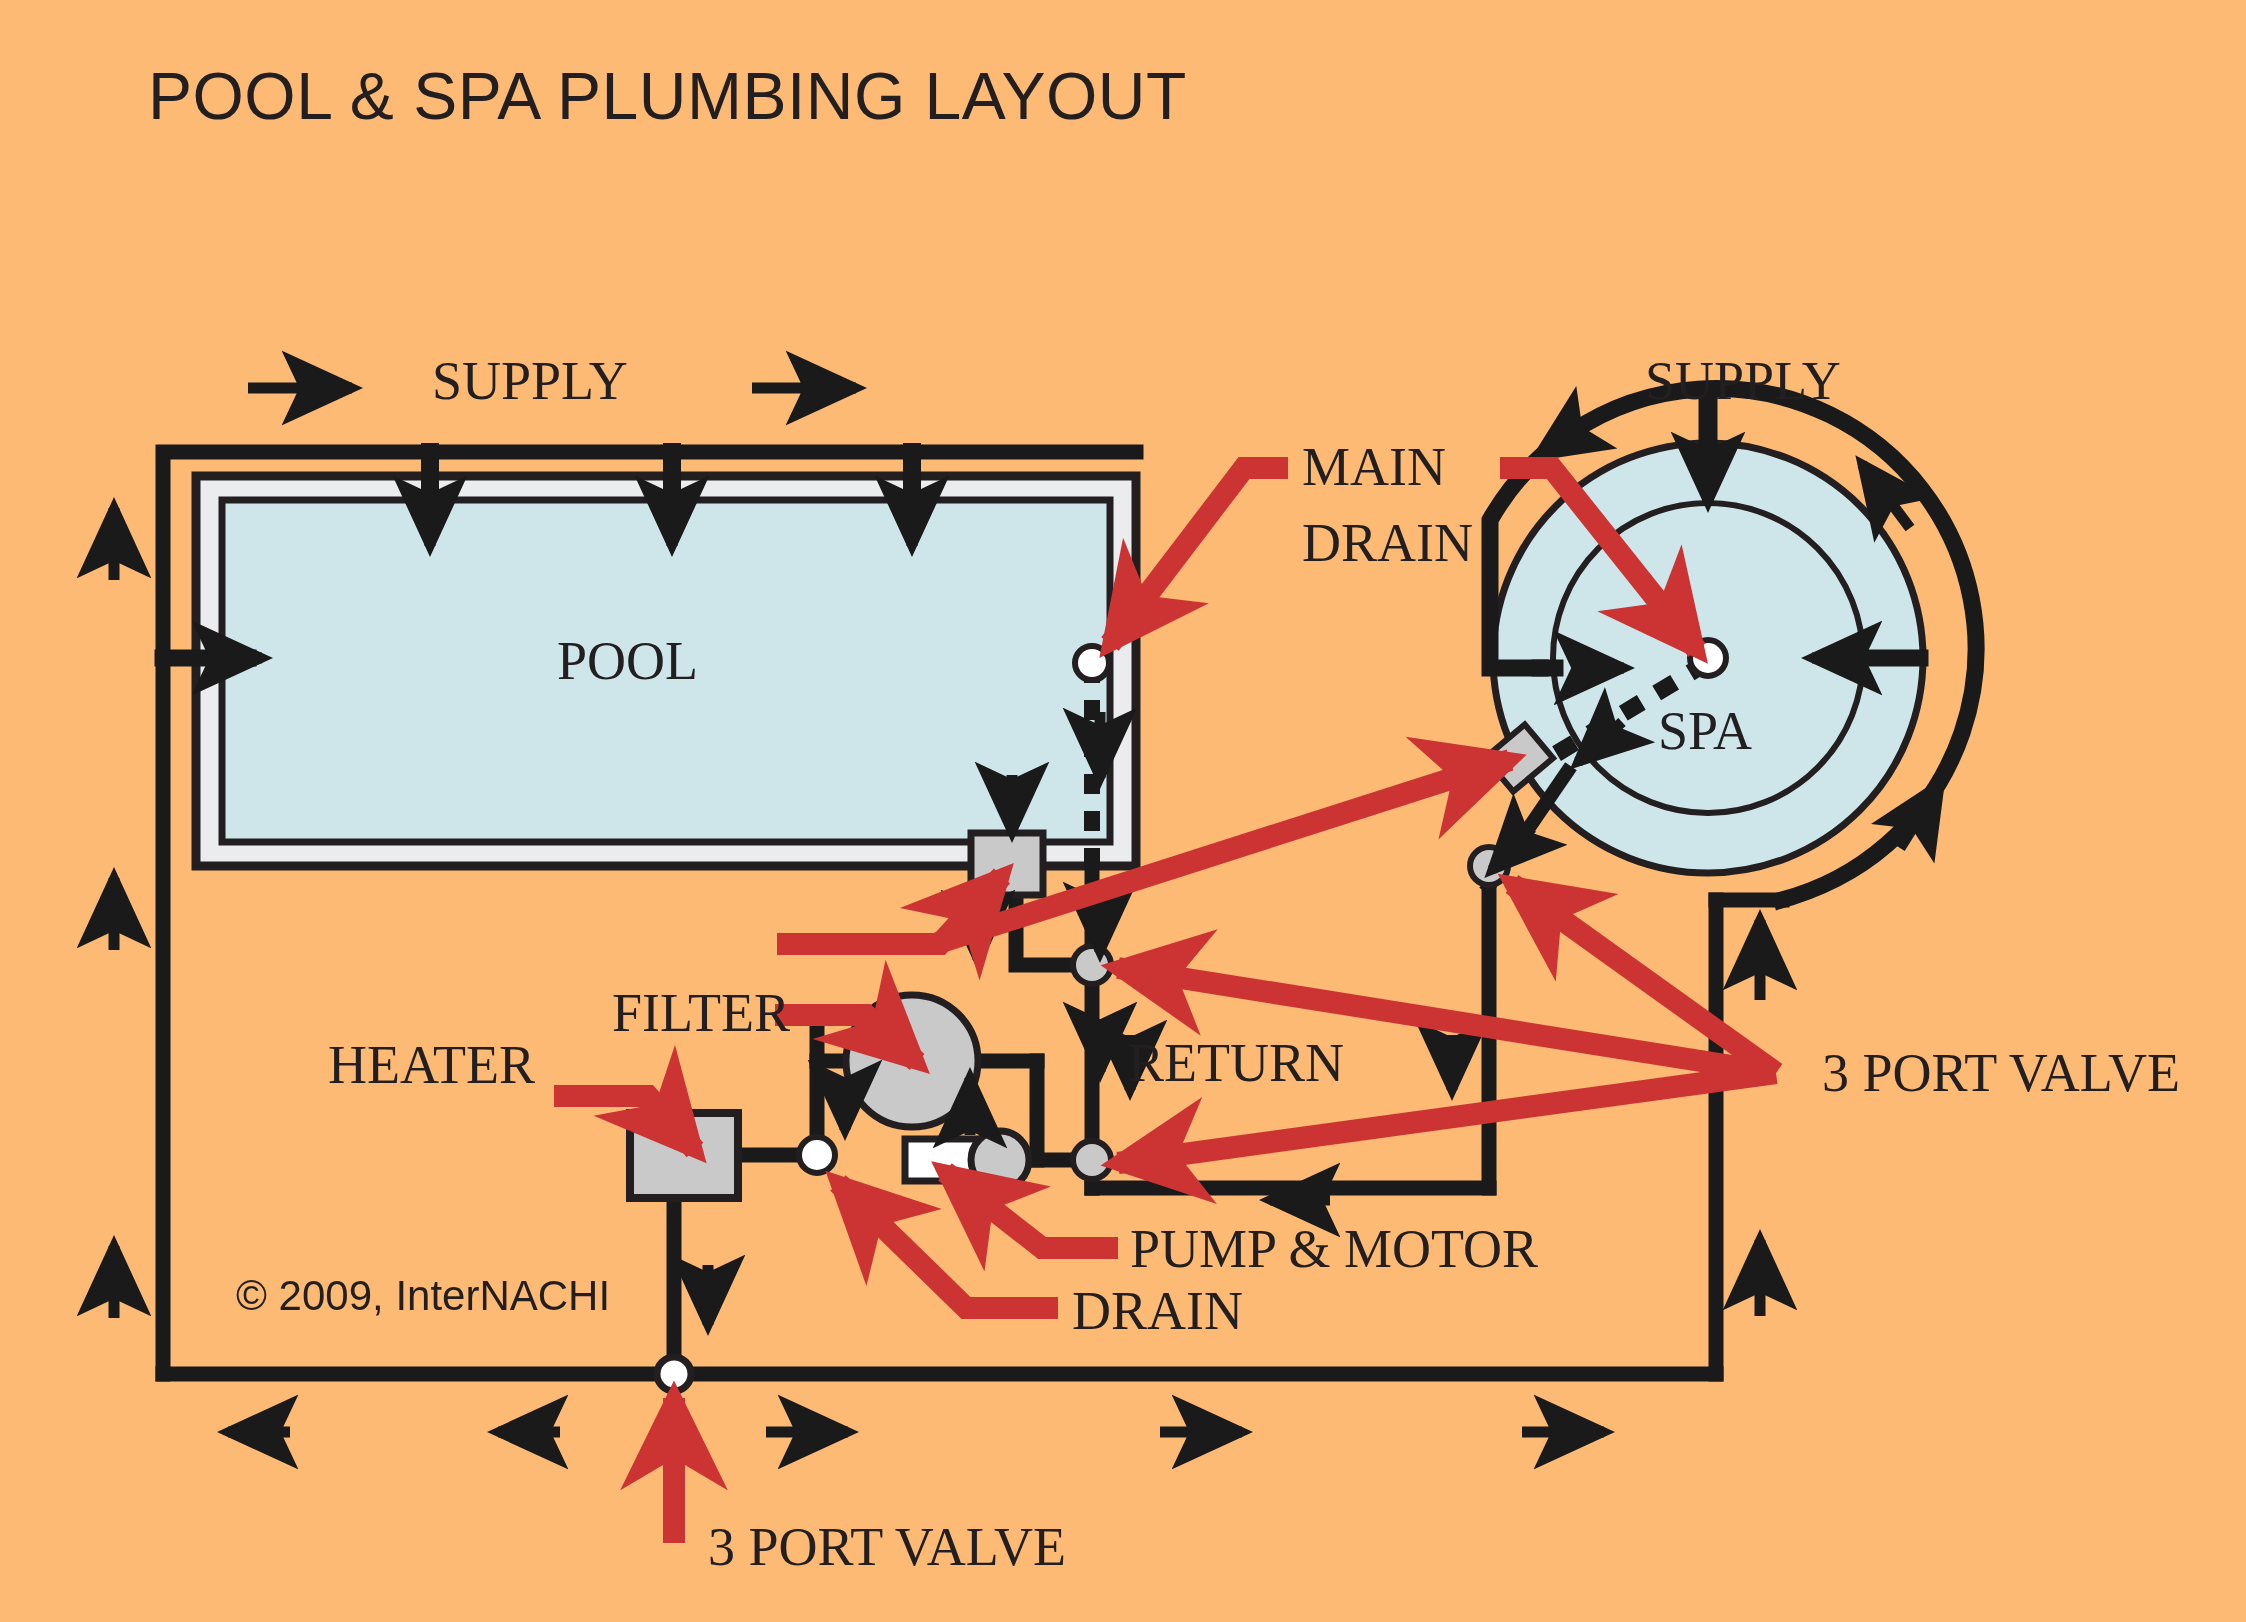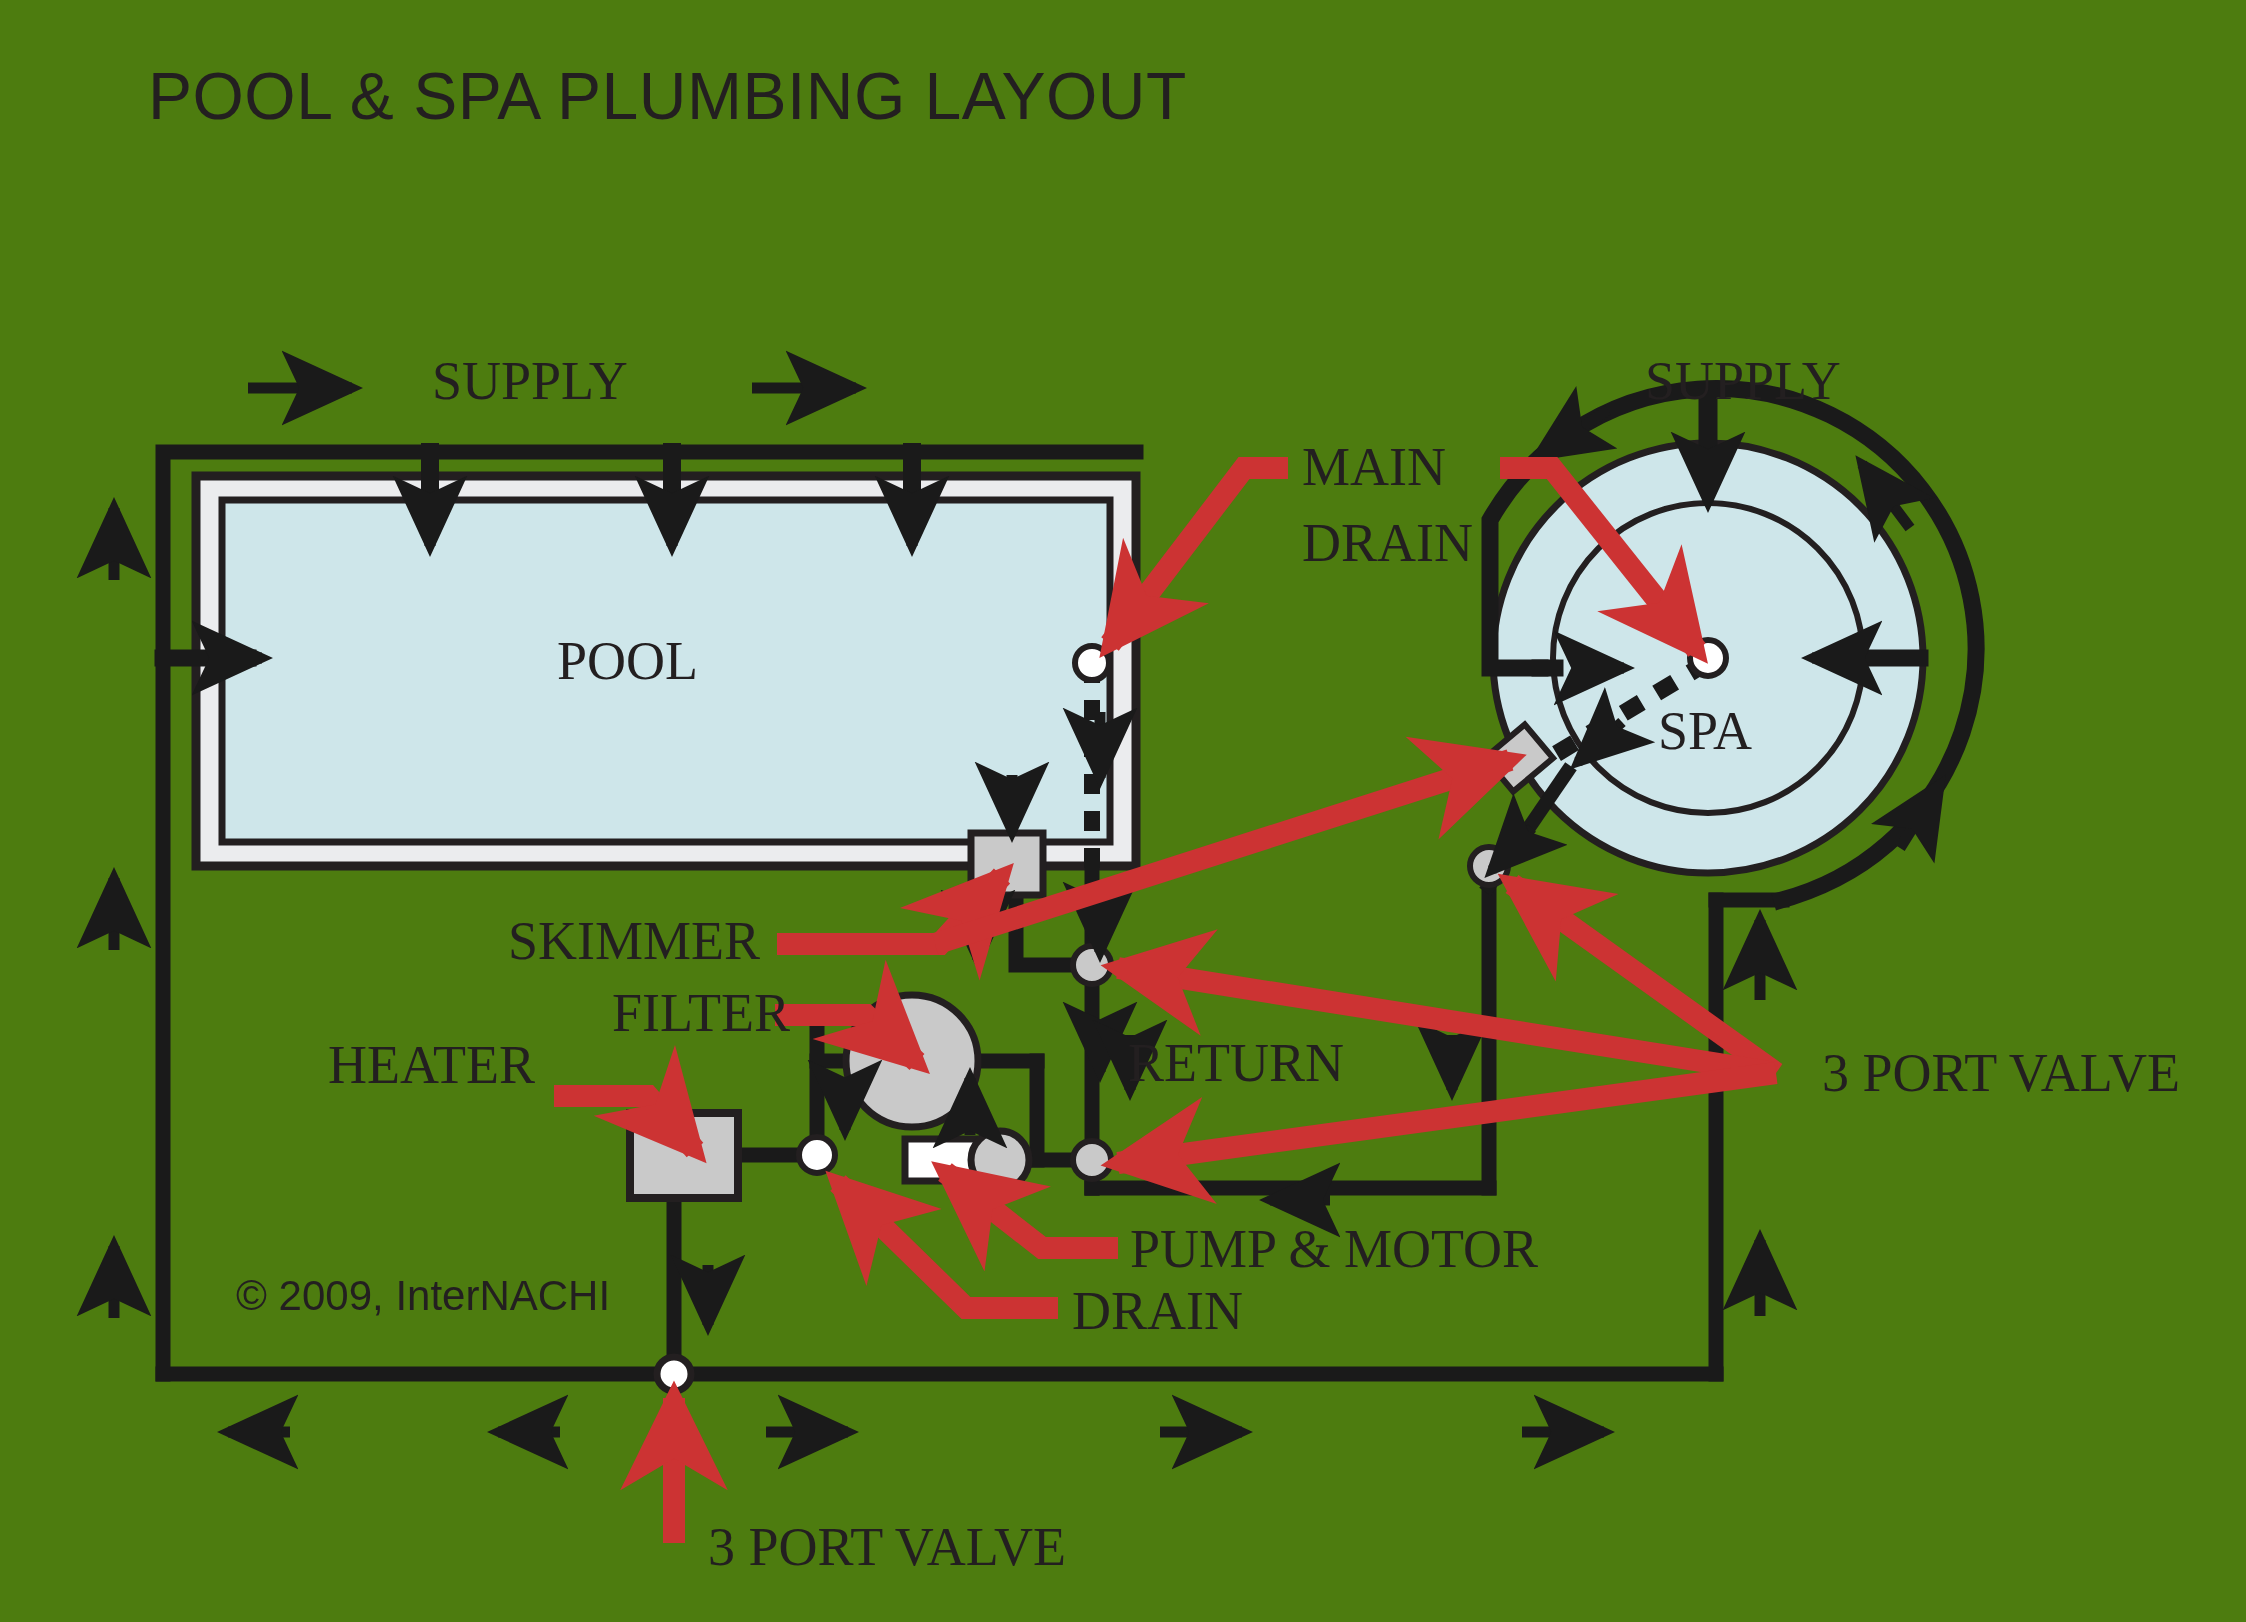--- a/index.html
+++ b/index.html
@@ -4,21 +4,21 @@
 <style>
   html, body {
     margin: 0;
     padding: 0;
     background: #ffffff;
   }
   #page {
     position: relative;
     width: 2246px;
     height: 1622px;
-    background: #4d7c0f;
+    background: #fdba74;
     font-family: "Liberation Sans", sans-serif;
     overflow: hidden;
   }
   #title {
     position: absolute;
     left: 148px;
     top: 58px;
     font-size: 66px;
     letter-spacing: 0.5px;
     color: #231f20;
@@ -239,21 +239,20 @@
 
   <div class="lbl" style="left:432px; top:352px;">SUPPLY</div>
   <div class="lbl" style="left:1645px; top:352px;">SUPPLY</div>
 
   <div class="lbl" style="left:557px; top:632px;">POOL</div>
   <div class="lbl" style="left:1650px; top:702px;margin-left:8px;">SPA</div>
 
   <div class="lbl" style="left:1302px; top:438px;">MAIN</div>
   <div class="lbl" style="left:1302px; top:514px;">DRAIN</div>
 
-  <div class="lbl" style="left:508px; top:912px;">SKIMMER</div>
   <div class="lbl" style="left:612px; top:984px;">FILTER</div>
   <div class="lbl" style="left:328px; top:1036px;">HEATER</div>
 
   <div class="lbl" style="left:1128px; top:1034px;">RETURN</div>
 
   <div class="lbl" style="left:1130px; top:1220px;">PUMP &amp; MOTOR</div>
   <div class="lbl" style="left:1072px; top:1282px;">DRAIN</div>
 
   <div class="lbl" style="left:1822px; top:1044px;">3 PORT VALVE</div>
   <div class="lbl" style="left:708px; top:1518px;">3 PORT VALVE</div>

